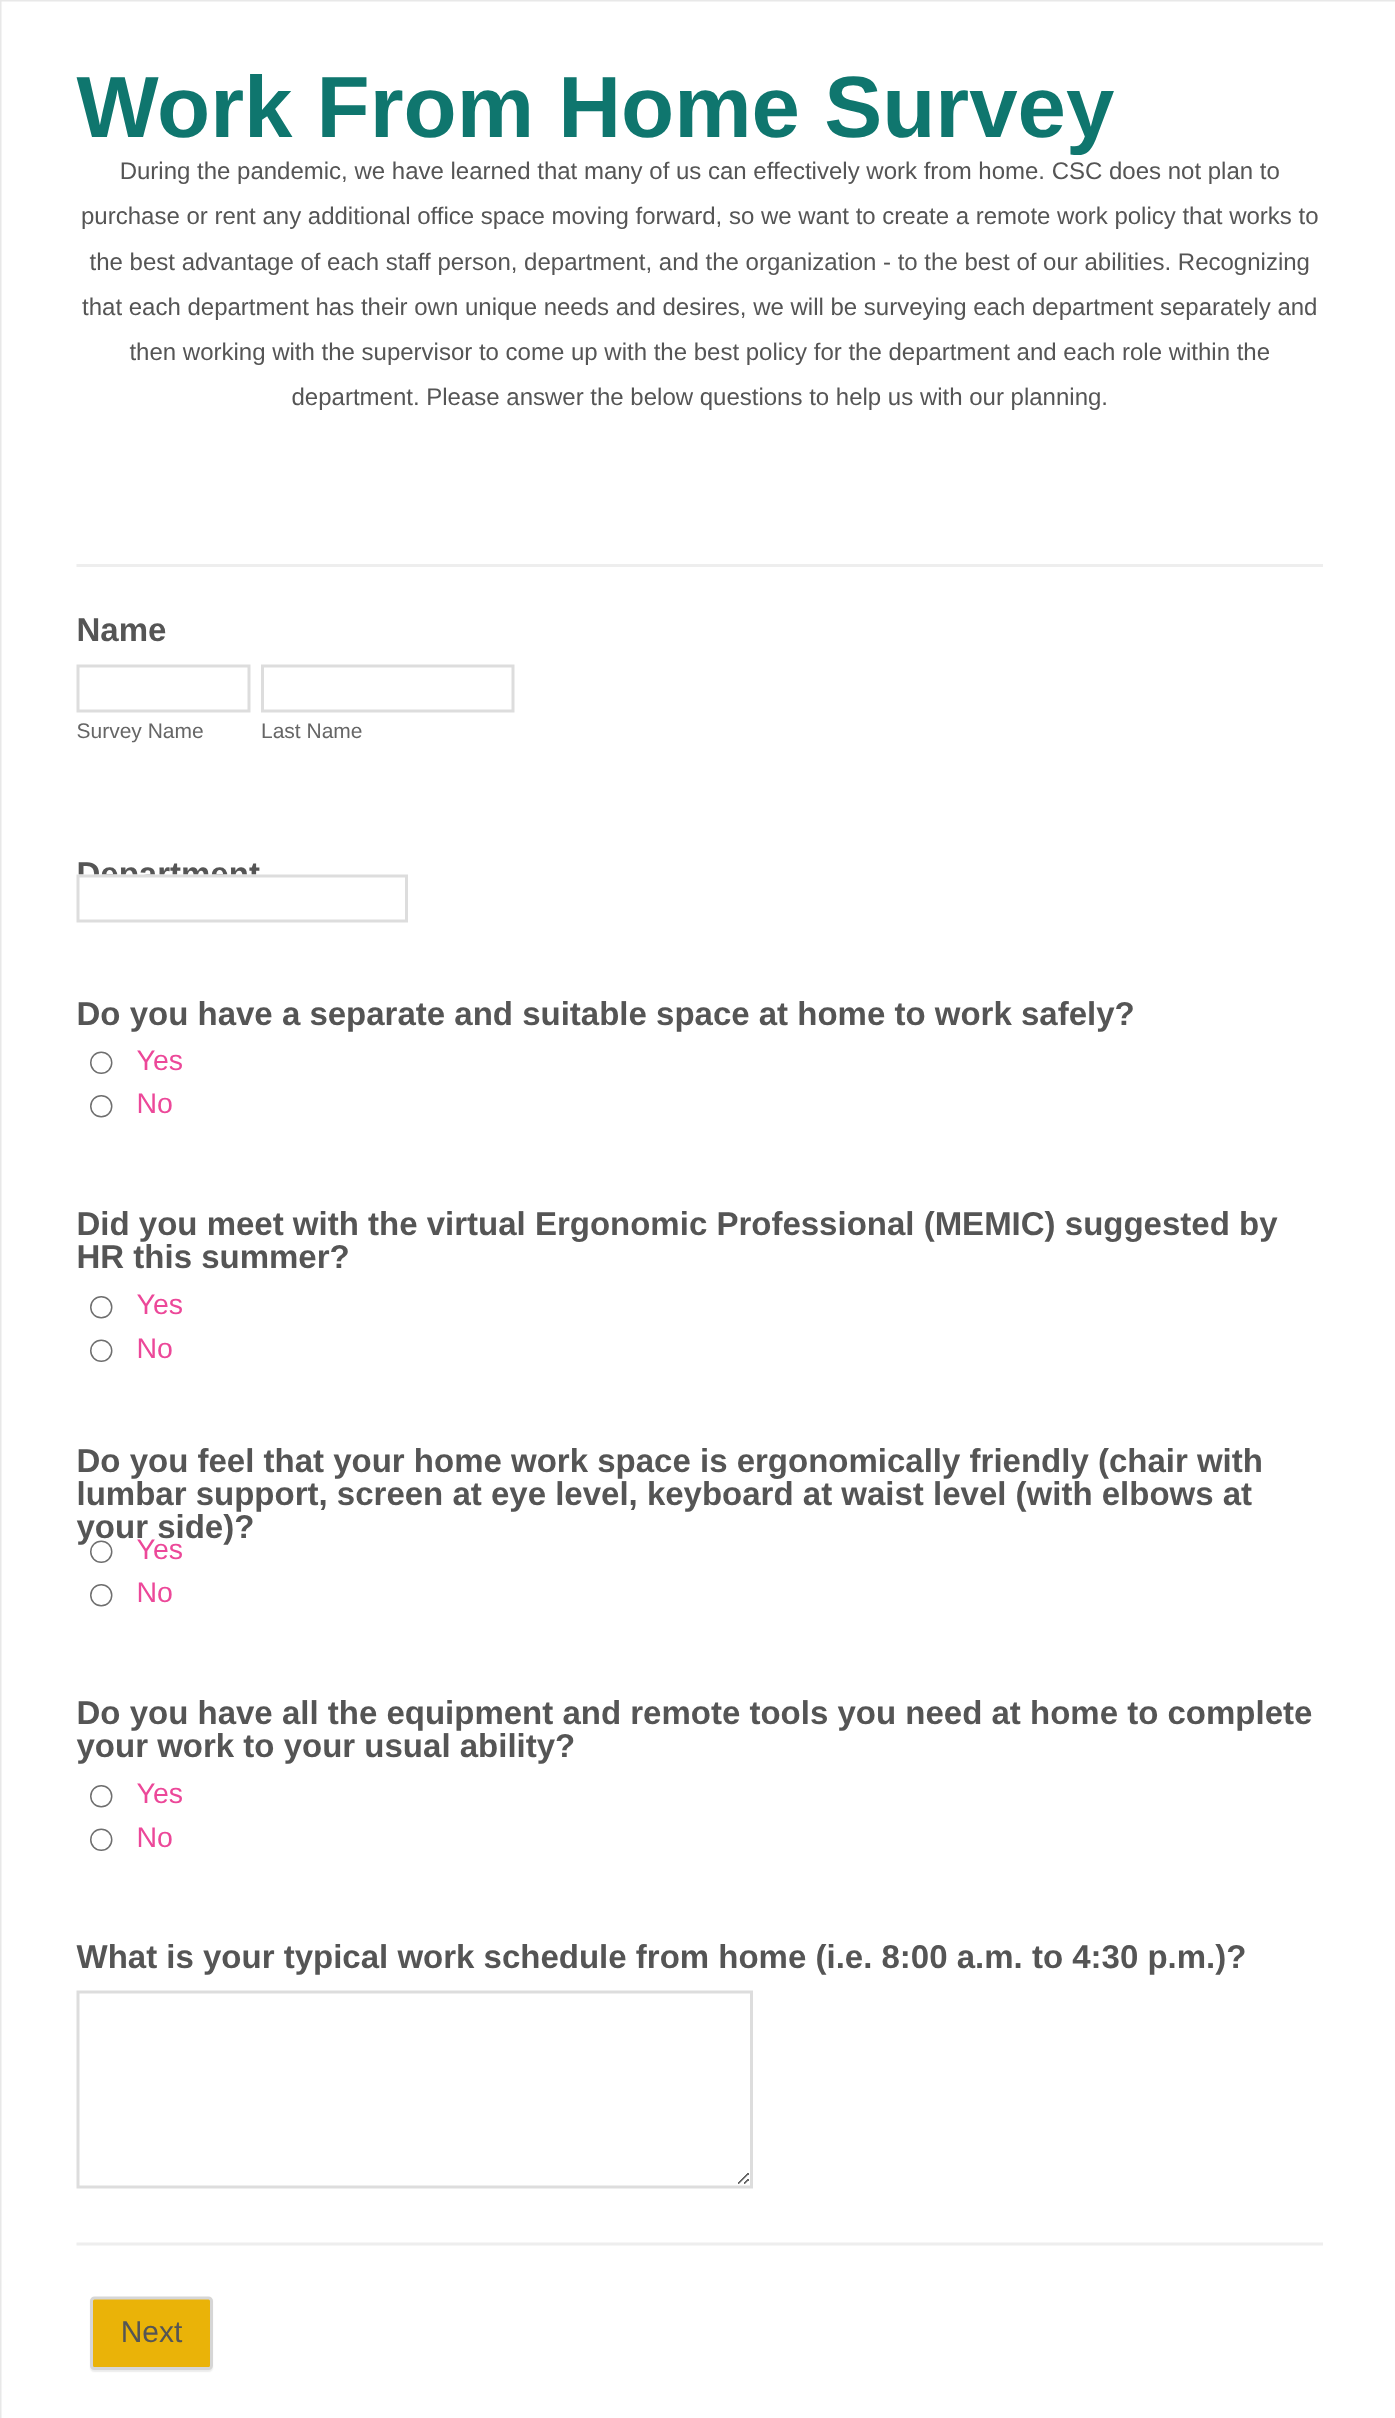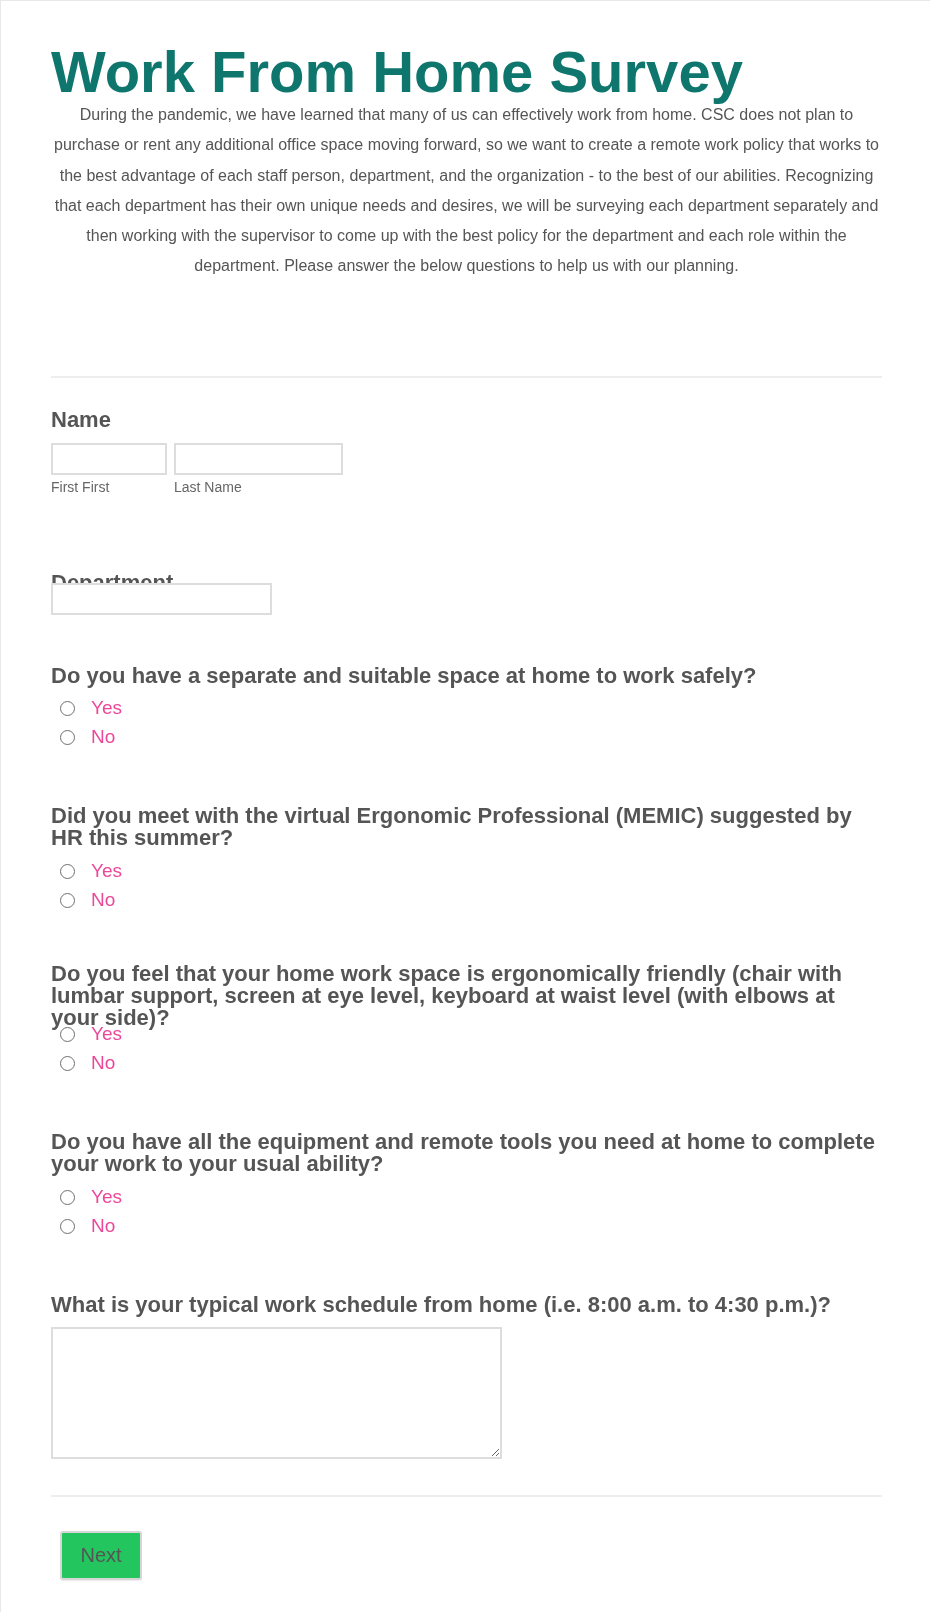--- a/index.html
+++ b/index.html
@@ -120,42 +120,42 @@
     }
     .next-button {
       position: absolute;
       left: 9px;
       top: 1530px;
       width: 82px;
       height: 49px;
       box-sizing: border-box;
       border: 2px solid #d6d6d6;
       border-radius: 3px;
-      background: #22c55e;
+      background: #eab308;
       font-family: "Liberation Sans", sans-serif;
       font-size: 20px;
       color: #555555;
       cursor: pointer;
       box-shadow: 0 1px 1px rgba(0,0,0,0.08);
     }
   </style>
 </head>
 <body>
 
 <div class="form">
 
   <h1 class="title">Work From Home Survey</h1>
   <p class="description">During the pandemic, we have learned that many of us can effectively work from home. CSC does not plan to purchase or rent any additional office space moving forward, so we want to create a remote work policy that works to the best advantage of each staff person, department, and the organization - to the best of our abilities. Recognizing that each department has their own unique needs and desires, we will be surveying each department separately and then working with the supervisor to come up with the best policy for the department and each role within the department. Please answer the below questions to help us with our planning.</p>
 
   <div class="divider" style="top:375px;"></div>
 
   <div class="field-label" style="top:408px;">Name</div>
   <input class="text-input" type="text" style="left: 0px; top: 442px; width: 116px;" value="">
   <input class="text-input" type="text" style="left: 123px; top: 442px; width: 169px;" value="">
-  <div class="sub-label" style="left:0; top:478px;">First First</div>
+  <div class="sub-label" style="left:0; top:478px;">Survey Name</div>
   <div class="sub-label" style="left:123px; top:478px;">Last Name</div>
 
   <div class="field-label" style="top:571px;">Department</div>
   <input class="text-input" type="text" style="left: 0px; top: 582px; width: 221px;" value="">
 
   <div class="field-label" style="top:664px;">Do you have a separate and suitable space at home to work safely?</div>
   <label class="radio-row" style="top:694px;">
     <span class="radio-circle"></span>
     <span class="radio-label">Yes</span>
   </label>

